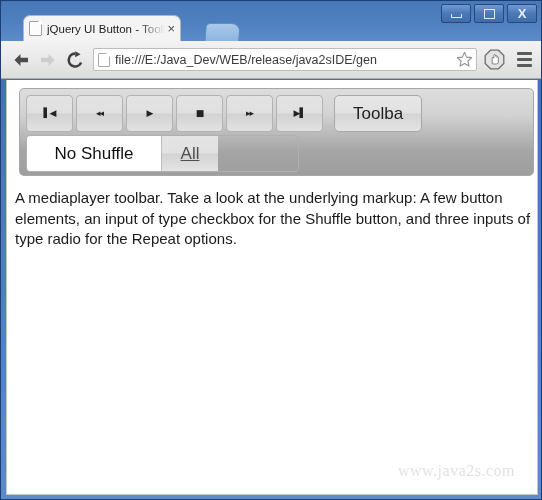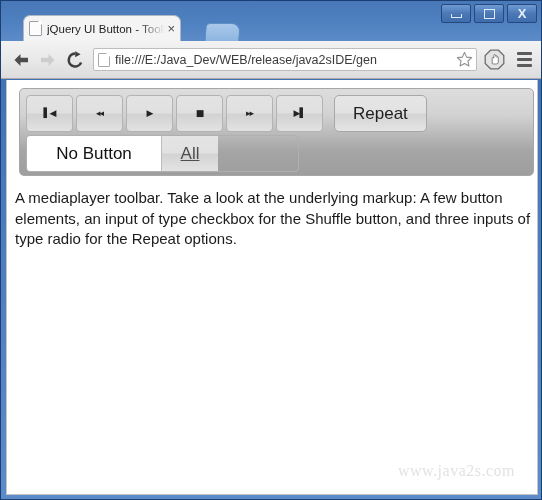--- a/index.html
+++ b/index.html
@@ -443,27 +443,27 @@
           <span class="ico">■</span>
         </div>
         <div class="mediabtn">
           <span class="ico">▸▸</span>
         </div>
         <div class="mediabtn">
           <span class="ico">▶▌</span>
         </div>
 
         <div id="shufflebtn">
-          <span>Repeat</span>
+          <span>Toolba</span>
         </div>
       </div>
 
       <div id="radiogroup">
         <div class="radiobtn active" id="radio-no-repeat">
-          <span>No Button</span>
+          <span>No Shuffle</span>
         </div>
         <div class="radiobtn inactive" id="radio-all">
           <span>All</span>
         </div>
       </div>
     </div>
 
     <p id="description">A mediaplayer toolbar. Take a look at the underlying markup: A few button elements, an input of type checkbox for the Shuffle button, and three inputs of type radio for the Repeat options.</p>
 
     <div id="watermark">www.java2s.com</div>

